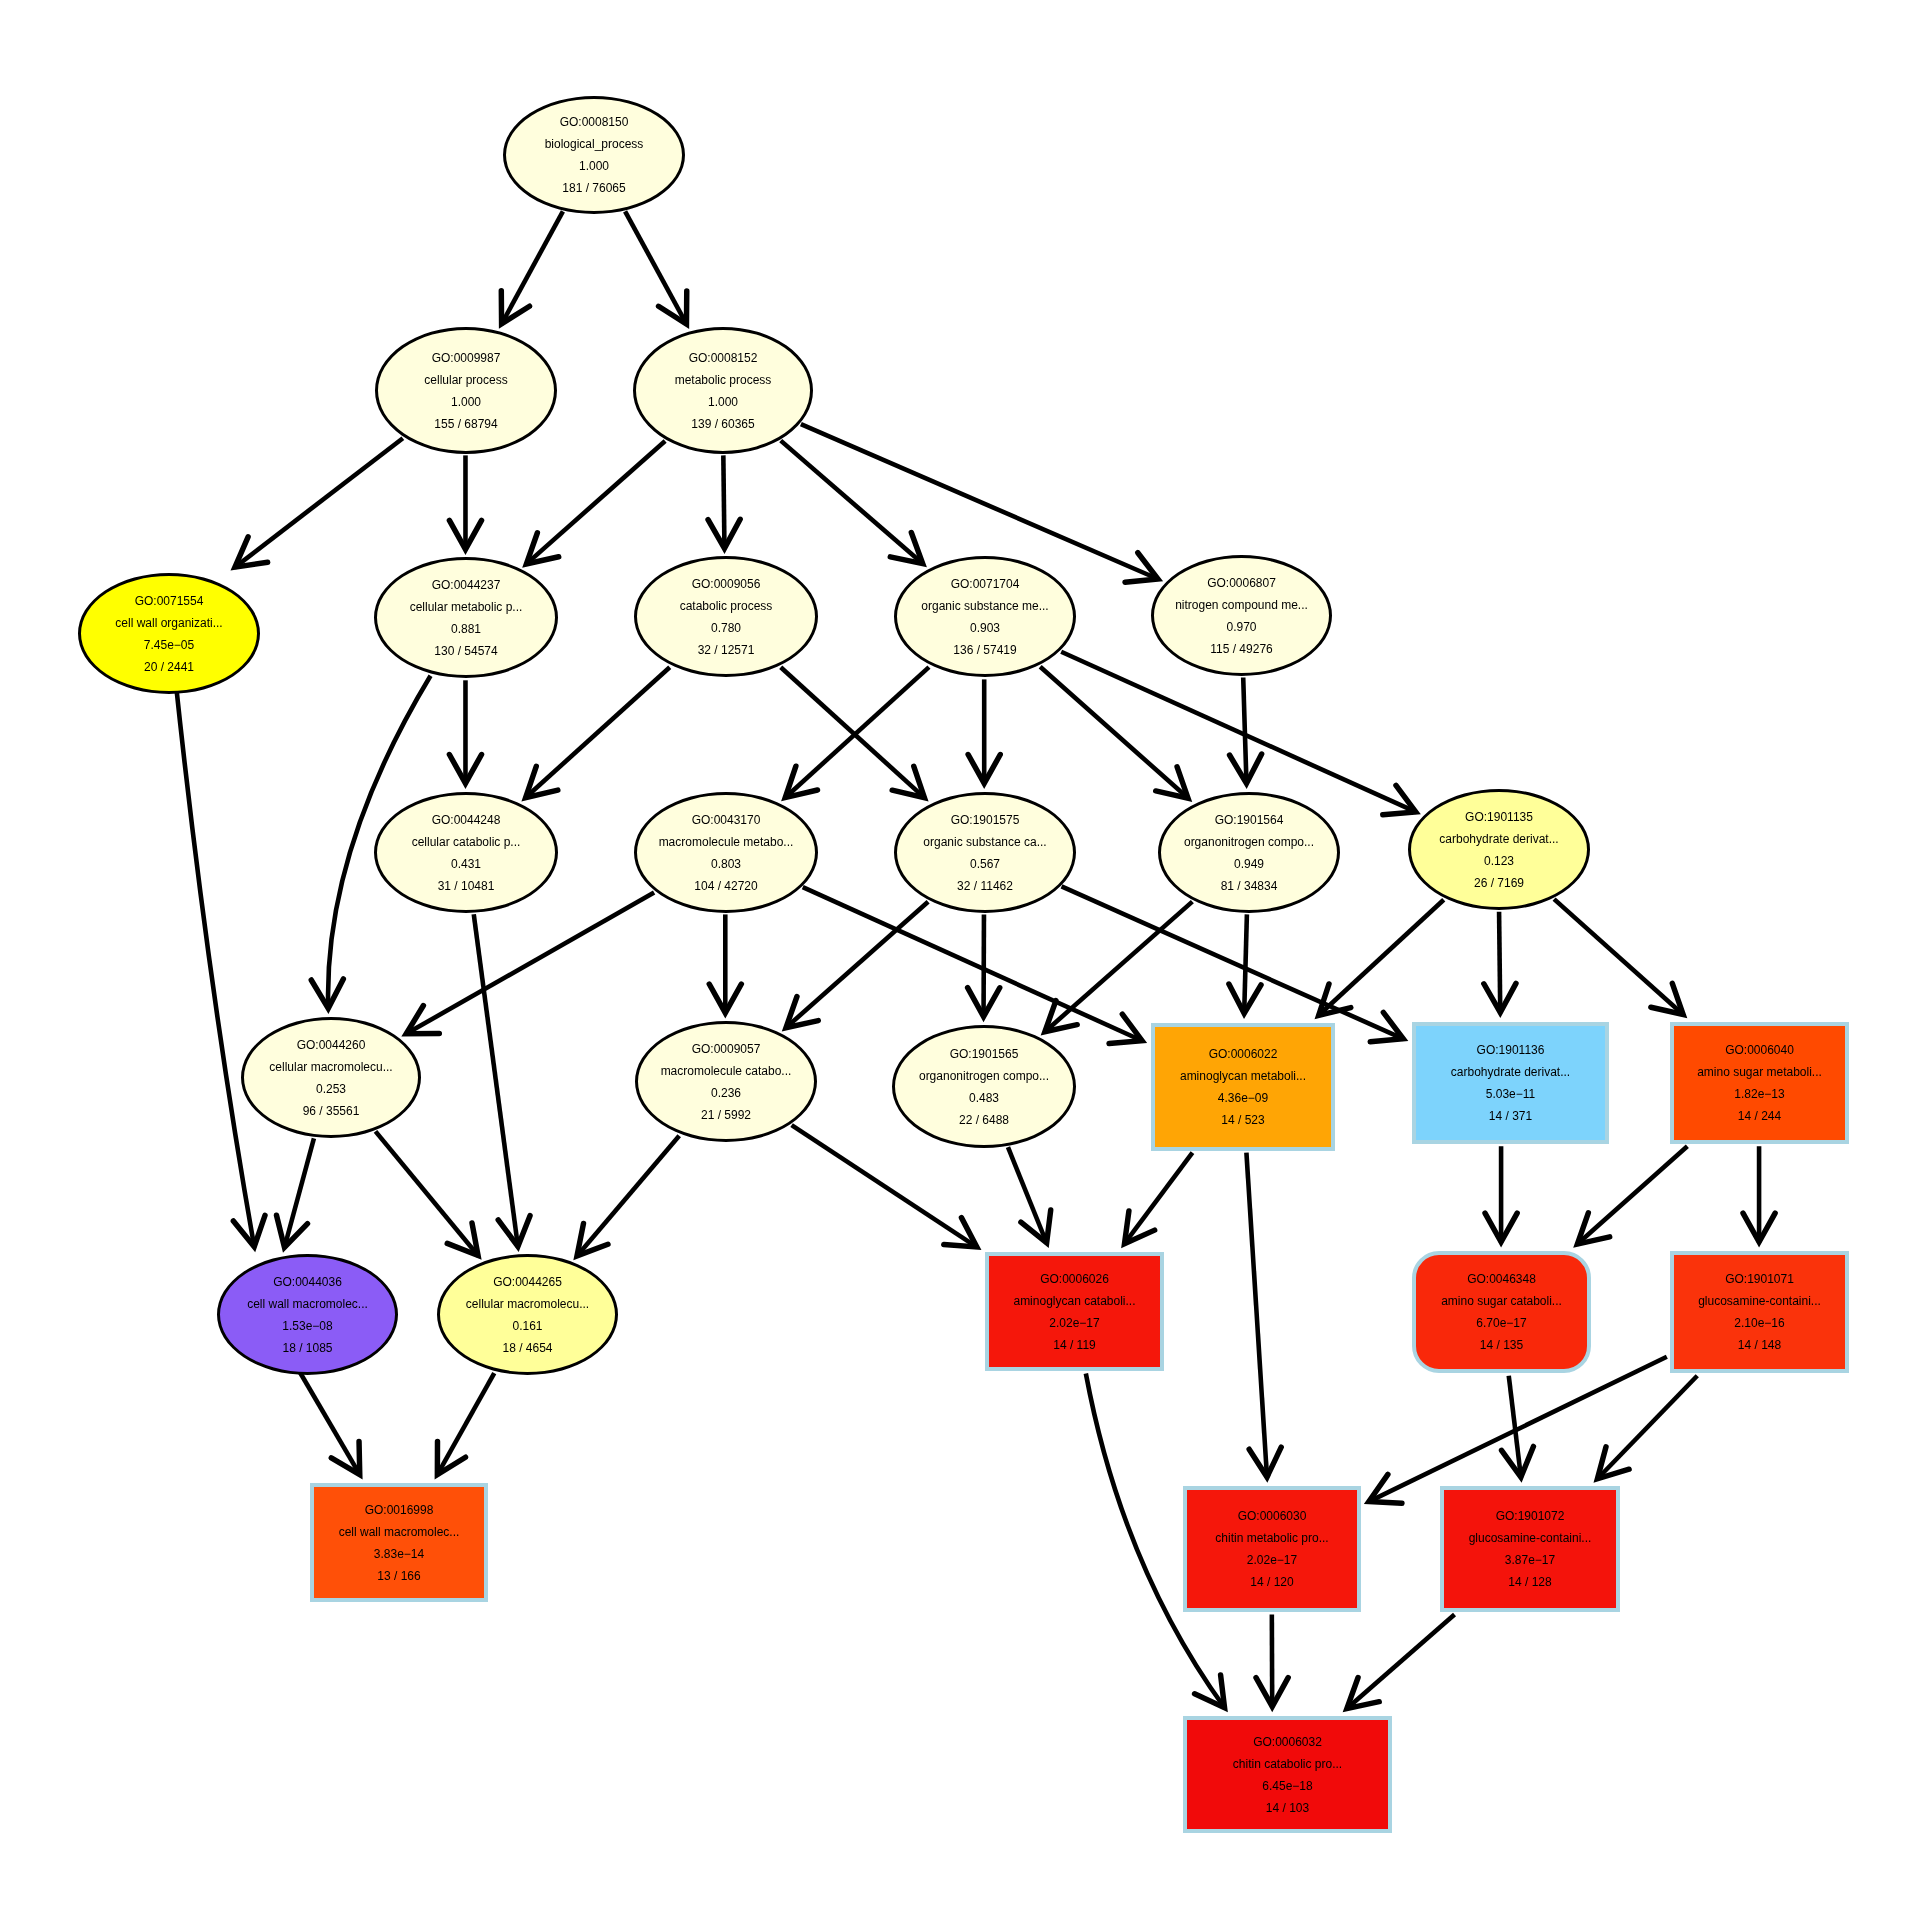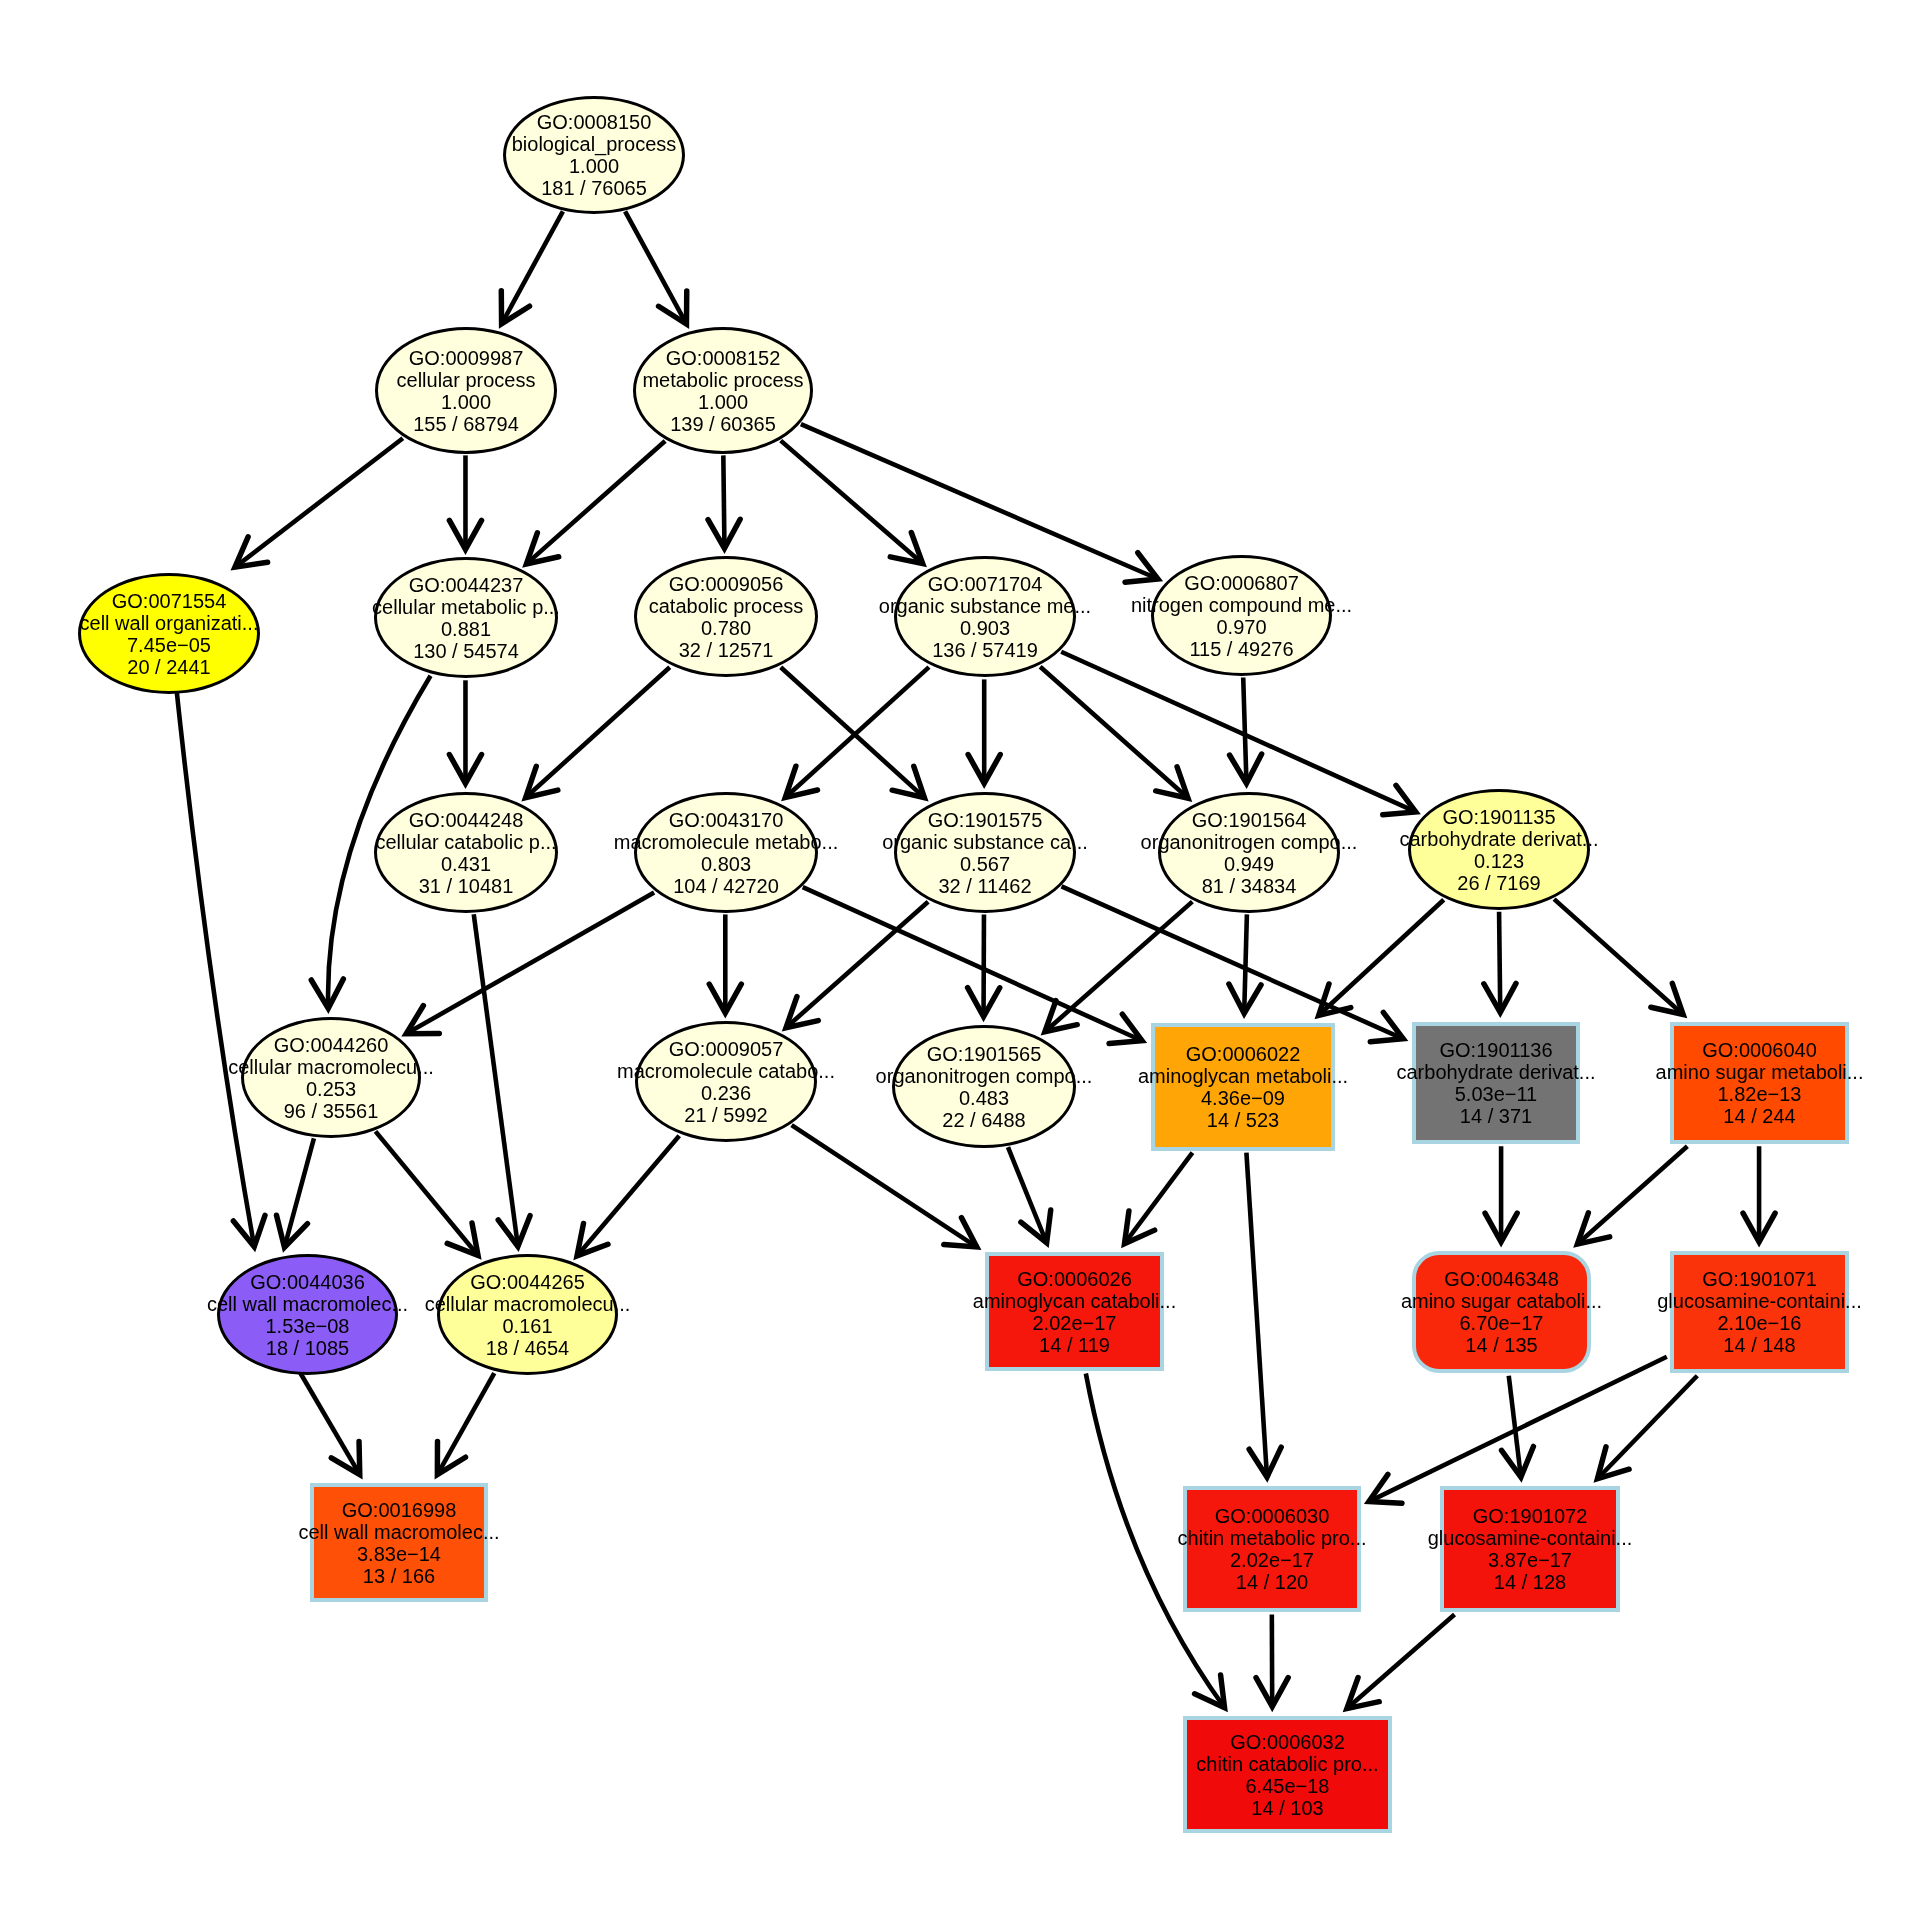--- a/index.html
+++ b/index.html
@@ -1,21 +1,21 @@
 <!DOCTYPE html>
 <html style="font-size:14.7px"><head>
 <meta charset="utf-8">
 <style>
   html,body{margin:0;padding:0;background:#ffffff;}
   #canvas{position:relative;width:1928px;height:1928px;background:#ffffff;overflow:hidden;
           font-family:"Liberation Sans","DejaVu Sans",sans-serif;}
   #edgelayer{position:absolute;left:0;top:0;width:1928px;height:1928px;}
   .node{position:absolute;box-sizing:border-box;display:flex;flex-direction:column;
         justify-content:center;align-items:center;text-align:center;
-        font-size:20px;line-height:22px;color:#000;white-space:nowrap;}
+        font-size:12px;line-height:22px;color:#000;white-space:nowrap;}
   .node.ellipse{border:3.7px solid #000;border-radius:50%;}
   .node.rect{border:4.6px solid #a9d4e2;}
   .node span{display:block;}
 </style>
 </head>
 <body>
 
 <div id="canvas">
   <svg id="edgelayer" xmlns="http://www.w3.org/2000/svg" width="1928" height="1928" viewBox="0 0 2100 2100">
     <defs>
@@ -170,21 +170,21 @@
         <span>organonitrogen compo...</span>
         <span>0.483</span>
         <span>22 / 6488</span>
       </div>
       <div class="node rect" style="left: 1151px; top: 1023px; width: 184px; height: 128px; background: rgb(255, 165, 5);">
         <span>GO:0006022</span>
         <span>aminoglycan metaboli...</span>
         <span>4.36e−09</span>
         <span>14 / 523</span>
       </div>
-      <div class="node rect" style="left: 1412px; top: 1022px; width: 168px; height: 122px; background: #737373;">
+      <div class="node rect" style="left: 1412px; top: 1022px; width: 197px; height: 122px; background: #7dd3fc;">
         <span>GO:1901136</span>
         <span>carbohydrate derivat...</span>
         <span>5.03e−11</span>
         <span>14 / 371</span>
       </div>
       <div class="node rect" style="left: 1670px; top: 1022px; width: 179px; height: 122px; background: rgb(255, 74, 0);">
         <span>GO:0006040</span>
         <span>amino sugar metaboli...</span>
         <span>1.82e−13</span>
         <span>14 / 244</span>

